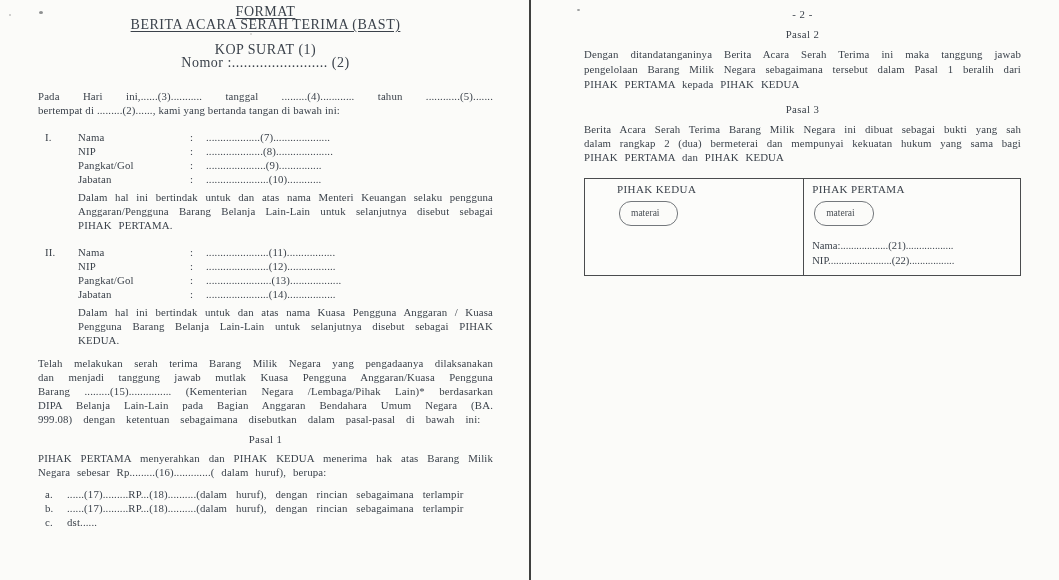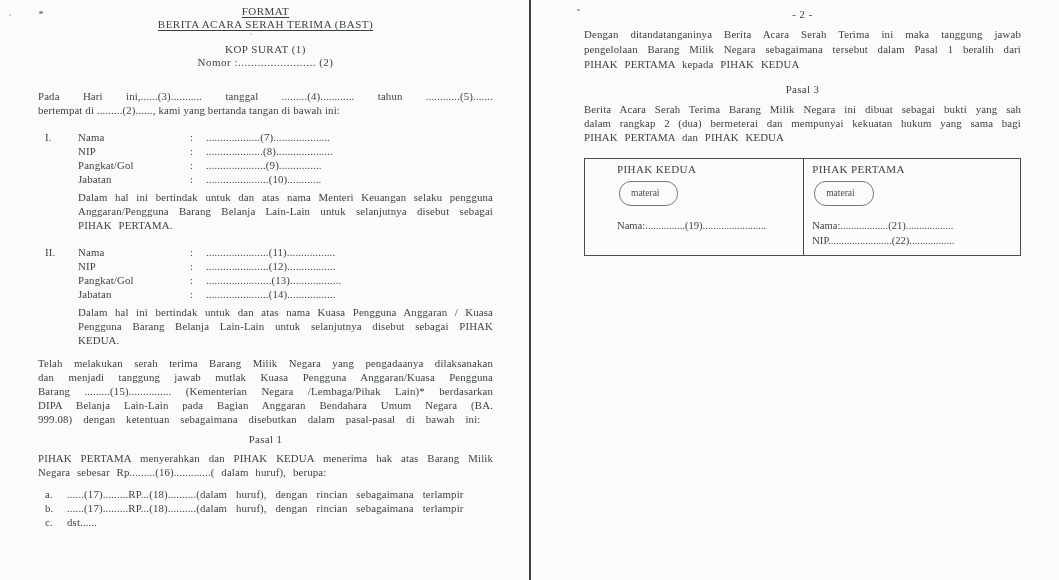--- a/index.html
+++ b/index.html
@@ -8,21 +8,21 @@
     background:#fbfbf9;
     font-family:"Liberation Serif","DejaVu Serif",serif;
     color:#3b424b;
     -webkit-font-smoothing:antialiased;
   }
   .page{position:absolute;top:0;height:580px;box-sizing:border-box;background:#fbfbf9;}
   .page-left{left:0;width:529px;padding:5px 36px 0 38px;}
   .page-right{left:531px;width:528px;padding:5px 38px 0 53px;}
   .page-divider{position:absolute;left:529px;top:0;width:2px;height:580px;background:#3f4040;}
 
-  .hdr{font-size:11px;line-height:13px;letter-spacing:.5px;text-align:center;}
+  .hdr{font-size:14px;line-height:13px;letter-spacing:.5px;text-align:center;}
   .u{text-decoration:underline;text-underline-offset:2px;}
   .body-text{font-size:10.8px;line-height:14px;letter-spacing:.15px;}
   .just{text-align:justify;word-spacing:4px;}
   .wide{word-spacing:8px;}
 
   .intro{margin-top:13px;}
   .intro .l1{display:block;text-align:justify;text-align-last:justify;}
   .intro .l2{display:block;}
 
   .party{margin-top:13px;}
@@ -149,30 +149,30 @@
         <span>dst......</span>
       </div>
     </div>
   </div>
 
   <div class="page-divider"></div>
 
   <div class="page page-right">
     <div class="pg2-num">- 2 -</div>
 
+    <div class="pasal-head p2-head1">Pasal 2</div>
     <p class="body-text just p2-body" style="margin:6px 0 0 0;">Dengan ditandatanganinya Berita Acara Serah Terima ini maka tanggung jawab pengelolaan Barang Milik Negara sebagaimana tersebut dalam Pasal 1 beralih dari PIHAK PERTAMA kepada PIHAK KEDUA</p>
 
     <div class="pasal-head p3-head">Pasal 3</div>
     <p class="body-text just p3-body" style="margin:6px 0 0 0;">Berita Acara Serah Terima Barang Milik Negara ini dibuat sebagai bukti yang sah dalam rangkap 2 (dua) bermeterai dan mempunyai kekuatan hukum yang sama bagi PIHAK PERTAMA dan PIHAK KEDUA</p>
 
     <div class="sigtable">
       <div class="sigcell first">
         <div class="sig-party">PIHAK KEDUA</div>
         <div class="materai">materai</div>
-        <div class="sigline">Nama:...............(19)........................</div>
       </div>
       <div class="sigcell second">
         <div class="sig-party">PIHAK PERTAMA</div>
         <div class="materai">materai</div>
         <div class="sigline">Nama:..................(21)..................</div>
         <div class="sigline">NIP........................(22).................</div>
       </div>
     </div>
   </div>
 

